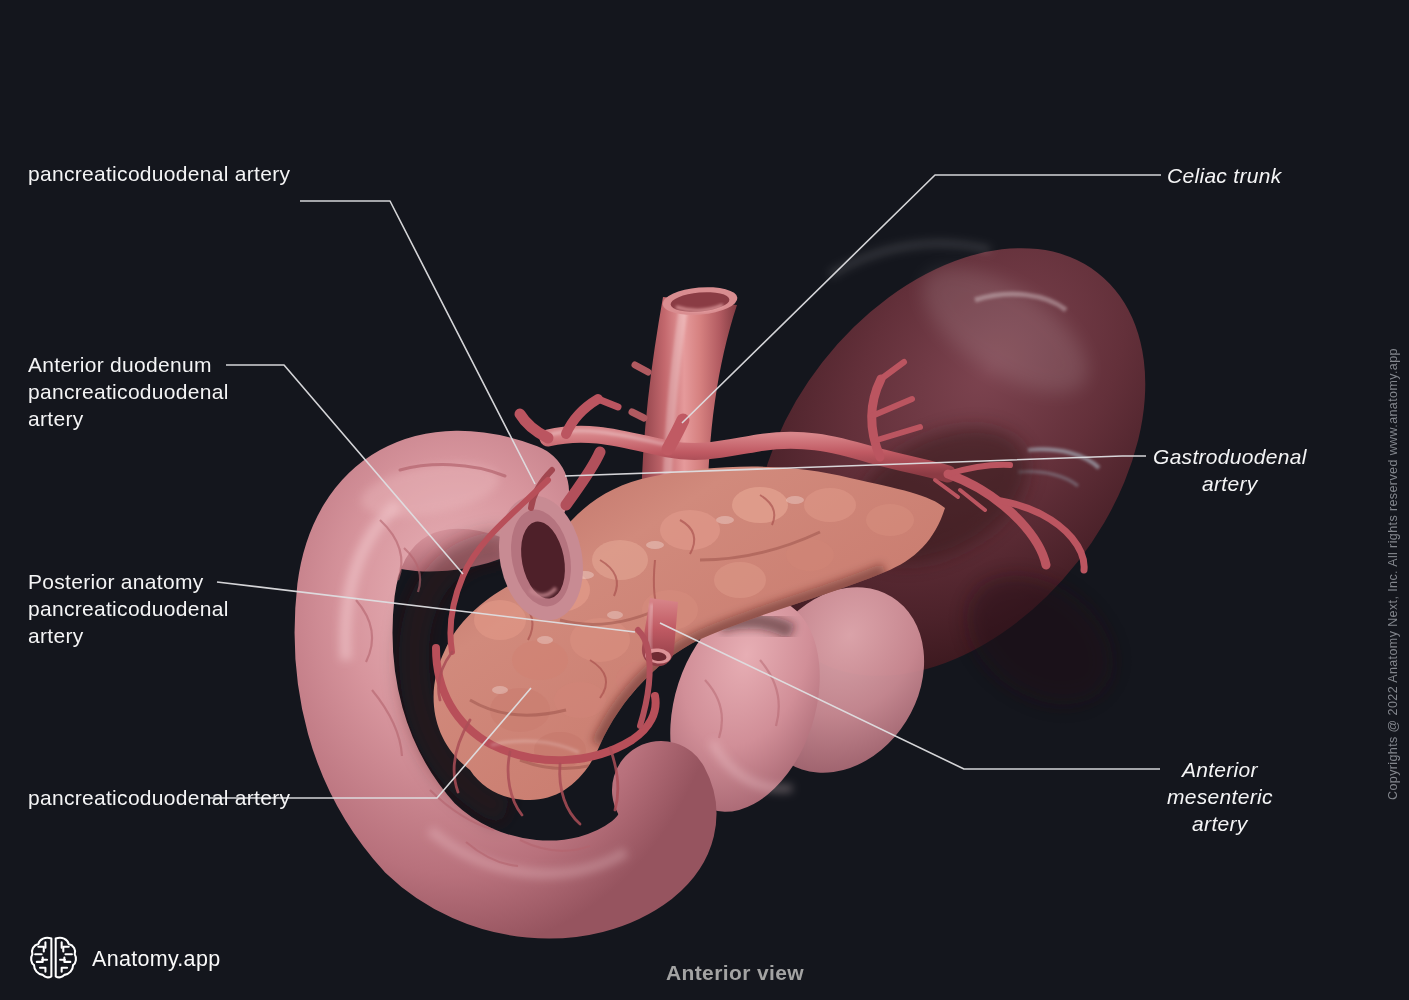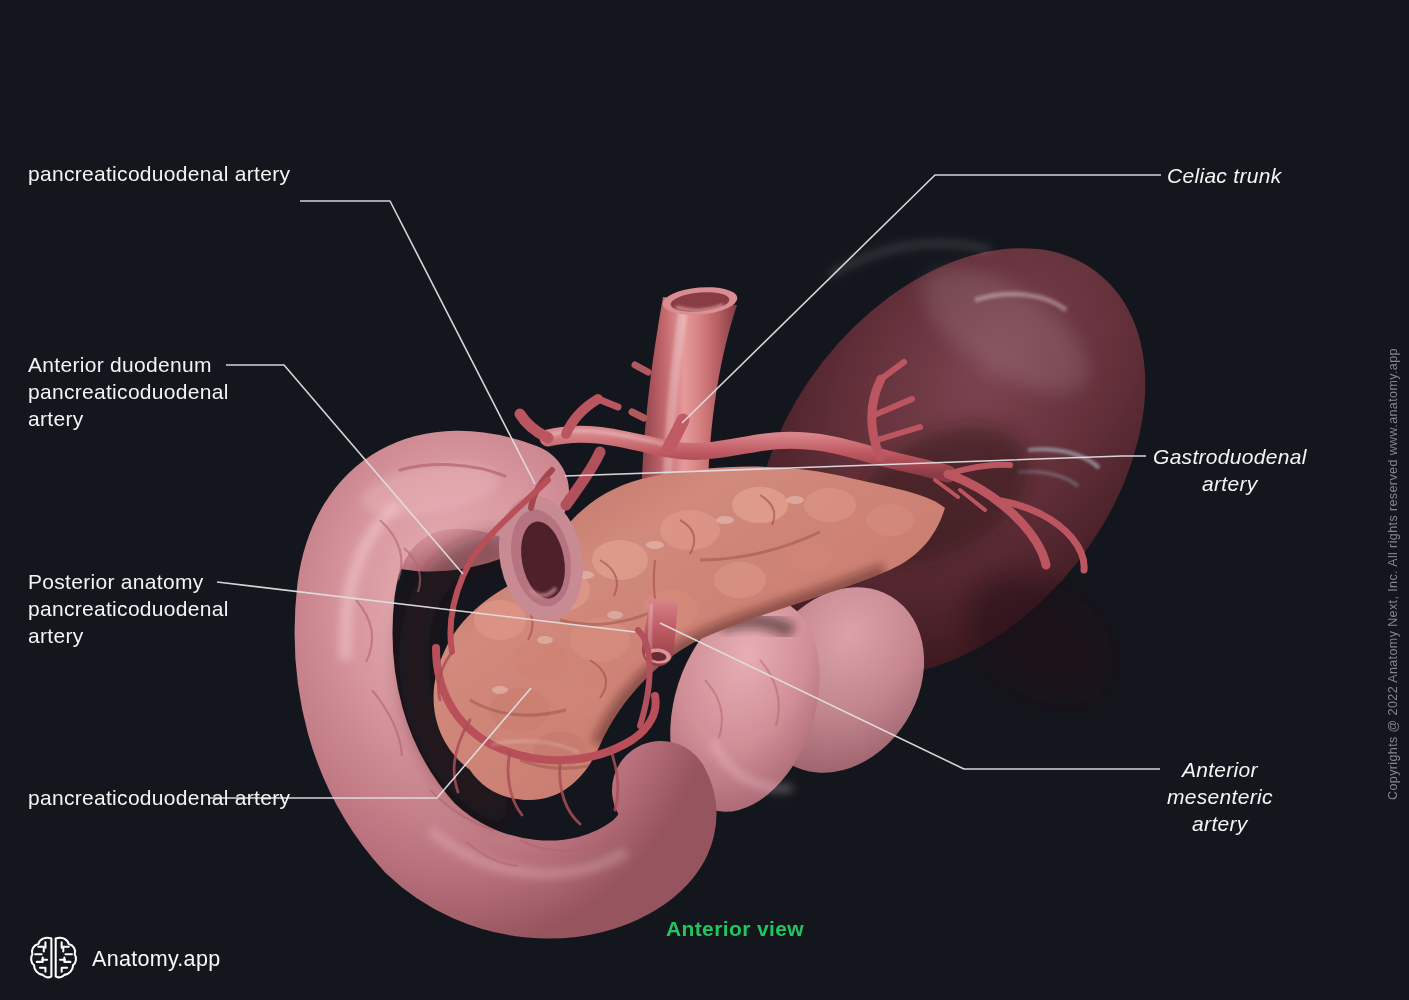--- a/index.html
+++ b/index.html
@@ -14,22 +14,22 @@
     position:absolute;top:40px;left:0;right:0;text-align:center;
     font-size:36px;font-weight:700;color:#ffffff;letter-spacing:.5px;
   }
   .lbl{
     position:absolute;color:#f4f4f5;font-size:21px;line-height:27px;
     letter-spacing:.3px;font-weight:400;white-space:nowrap;
   }
   .lbl span{display:block;}
   .lbl.right{text-align:center;font-style:italic;}
   .view-label{
-    position:absolute;top:917px;left:620px;width:230px;text-align:center;
-    font-size:21px;font-weight:600;color:#22c55e;letter-spacing:.4px;
+    position:absolute;top:961px;left:620px;width:230px;text-align:center;
+    font-size:21px;font-weight:600;color:#a3a3a3;letter-spacing:.4px;
   }
   .brand{
     position:absolute;left:92px;top:946px;font-size:21.5px;line-height:26px;
     color:#fafafa;letter-spacing:.3px;
   }
   .brand-logo{position:absolute;left:27px;top:931px;width:52px;height:52px;}
   .copyright{
     position:absolute;right:8px;top:245px;height:555px;
     writing-mode:vertical-rl;transform:rotate(180deg);
     font-size:12.5px;letter-spacing:.4px;color:#83868d;line-height:16px;

